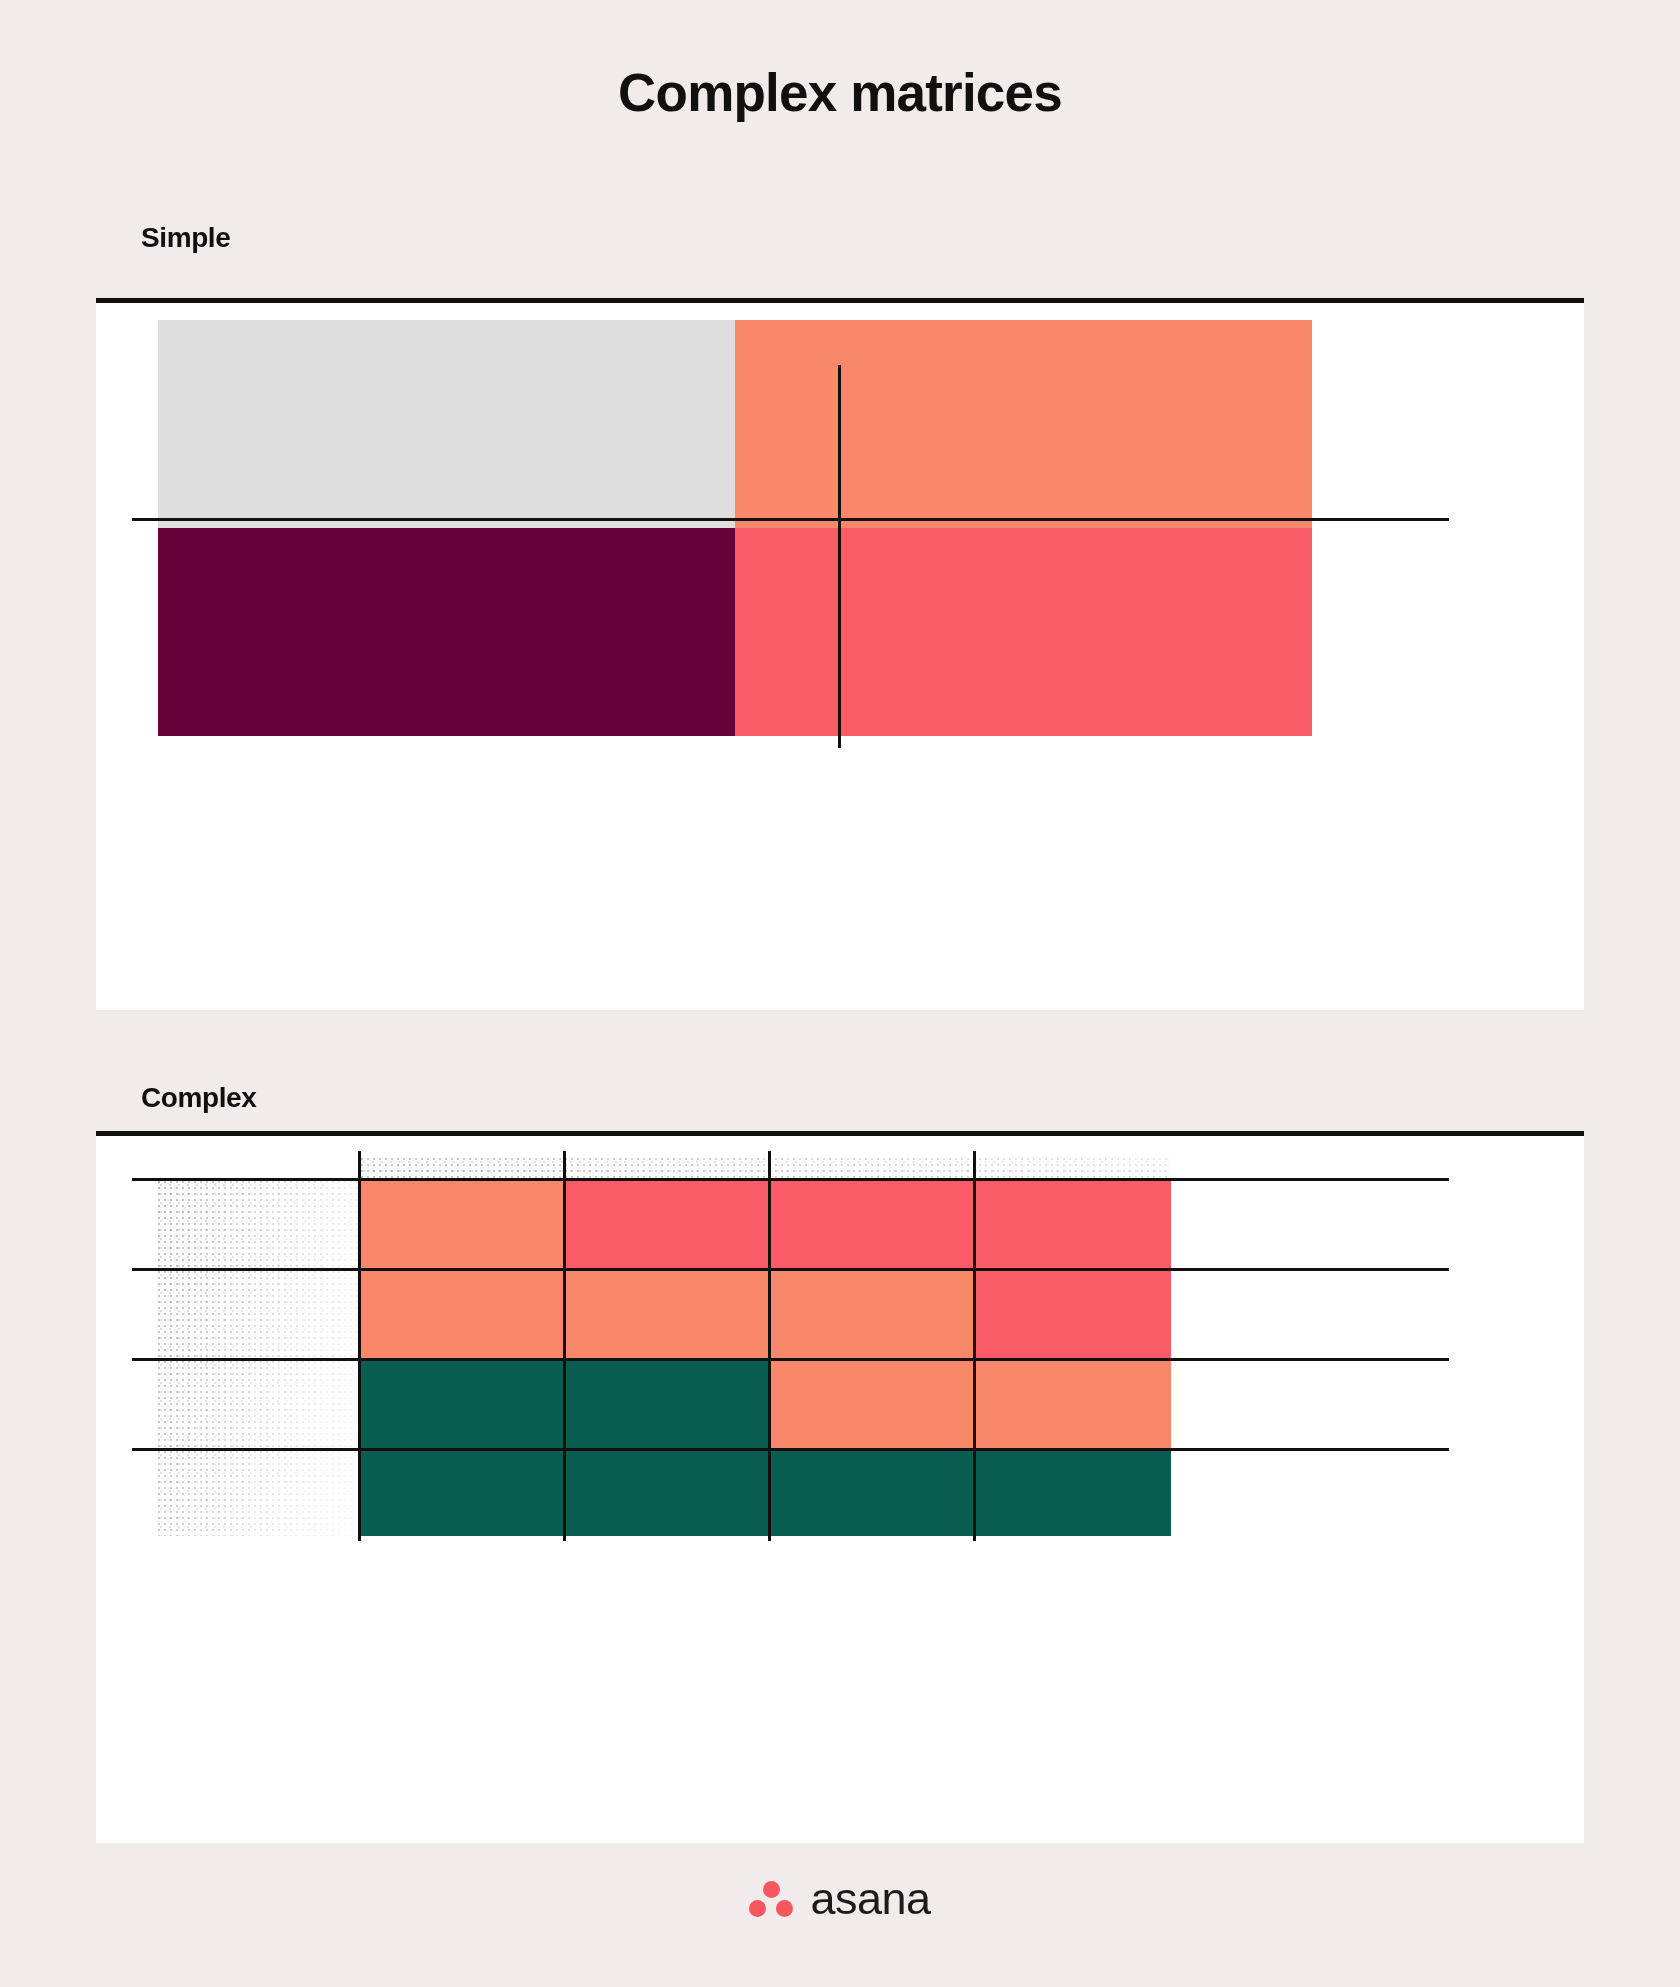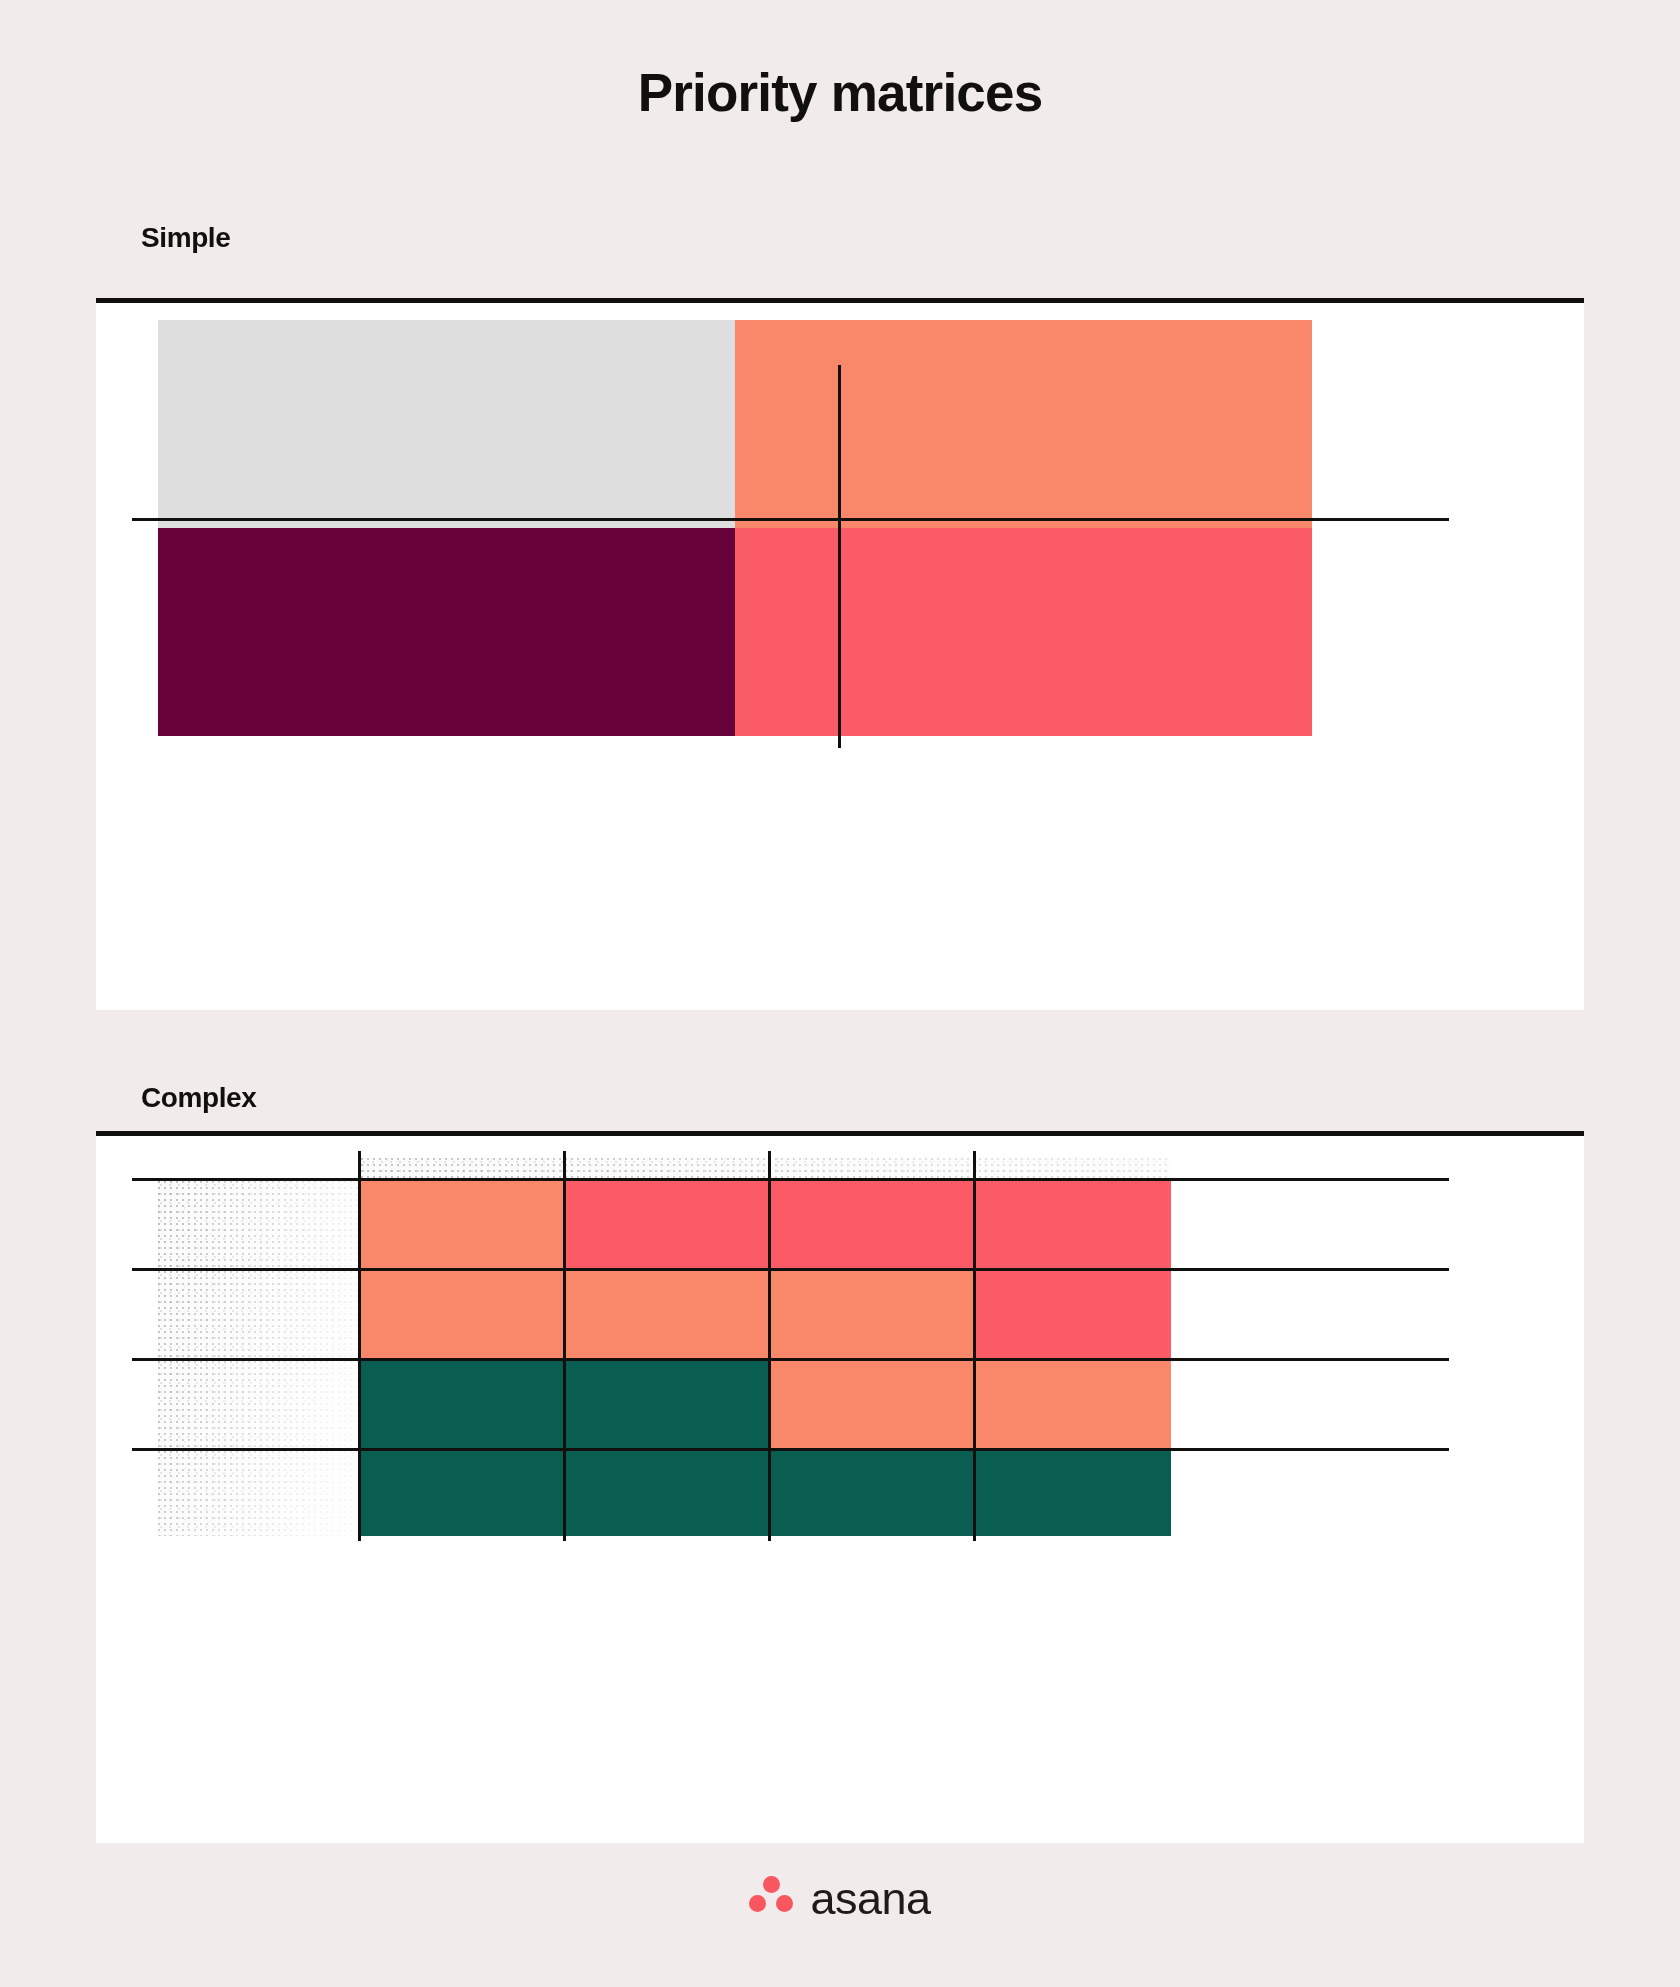--- a/index.html
+++ b/index.html
@@ -117,21 +117,21 @@
             mask-image: linear-gradient(186deg, rgba(0,0,0,0.30) 0%, rgba(0,0,0,0.62) 48%, rgba(0,0,0,0.95) 100%);
   }
 
   
   .footer-logo {
     position: absolute;
     left: 0;
     top: 1876px;
     width: 1680px;
     display: flex;
-    align-items: flex-start;
+    align-items: flex-end;
     justify-content: center;
     gap: 17px;
   }
   .logo-mark { position: relative; width: 44px; height: 40px; }
   .logo-mark i {
     position: absolute;
     display: block;
     width: 17px;
     height: 17px;
     border-radius: 50%;
@@ -144,21 +144,21 @@
     font-size: 45px;
     font-weight: 400;
     letter-spacing: -0.5px;
     color: #1E1B1A;
     line-height: 1;
   }
 </style>
 </head>
 <body style="background: rgb(241, 235, 236);">
 
-<div class="page-title">Priority matrices</div>
+<div class="page-title">Complex matrices</div>
 
 <div class="section-label" id="label-simple">Simple</div>
 
 <div class="card" id="card-simple">
   <div class="matrix-area">
 
     <div class="q" id="q-low-effort-low-impact" style="background: rgb(222, 222, 222);"></div>
 
     <div class="q" id="q-low-effort-high-impact" style="background: rgb(249, 136, 107);"></div>
 

